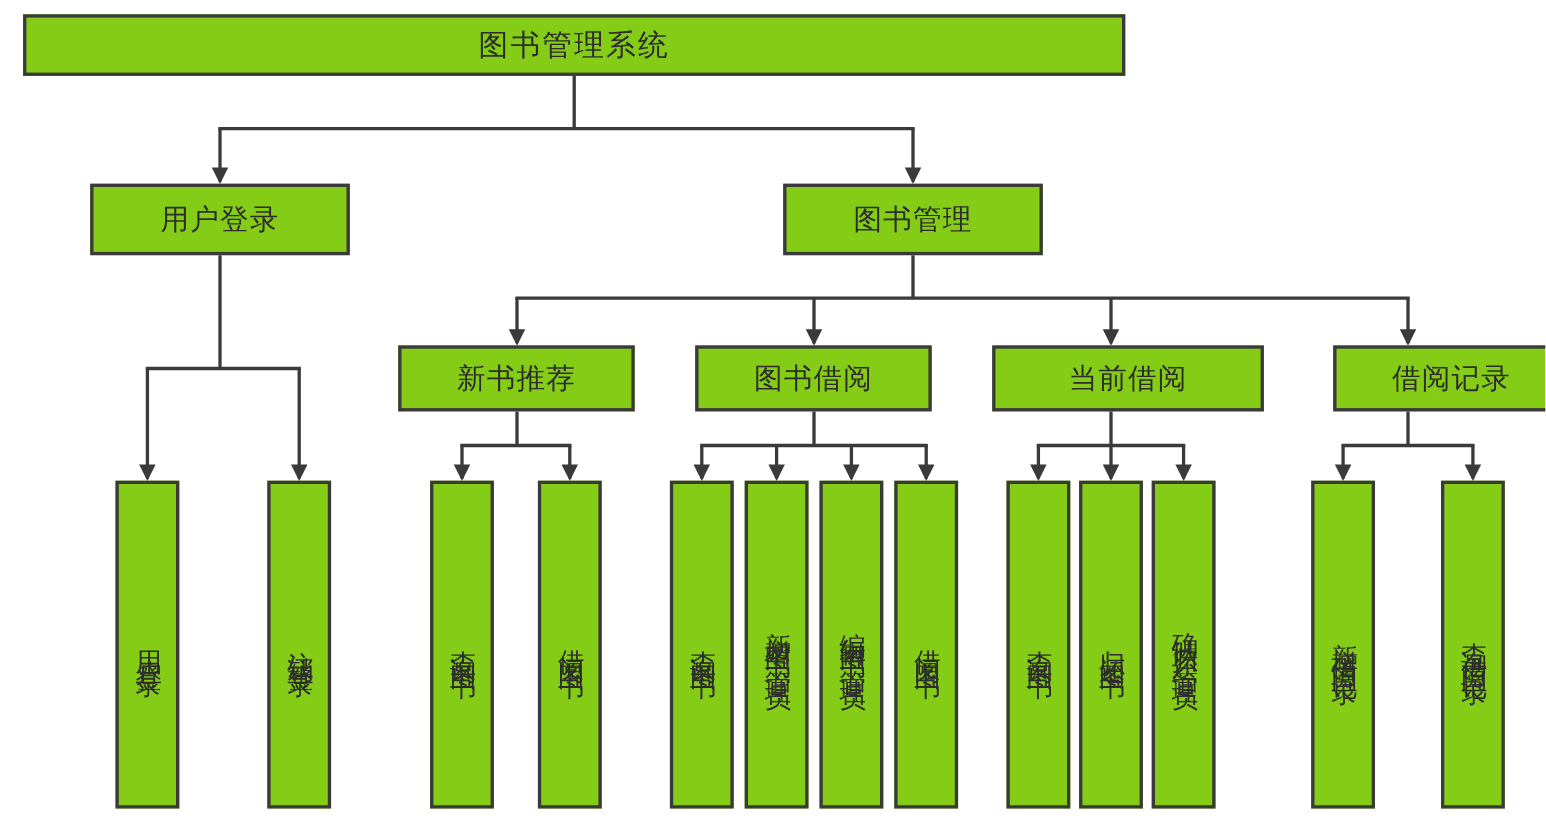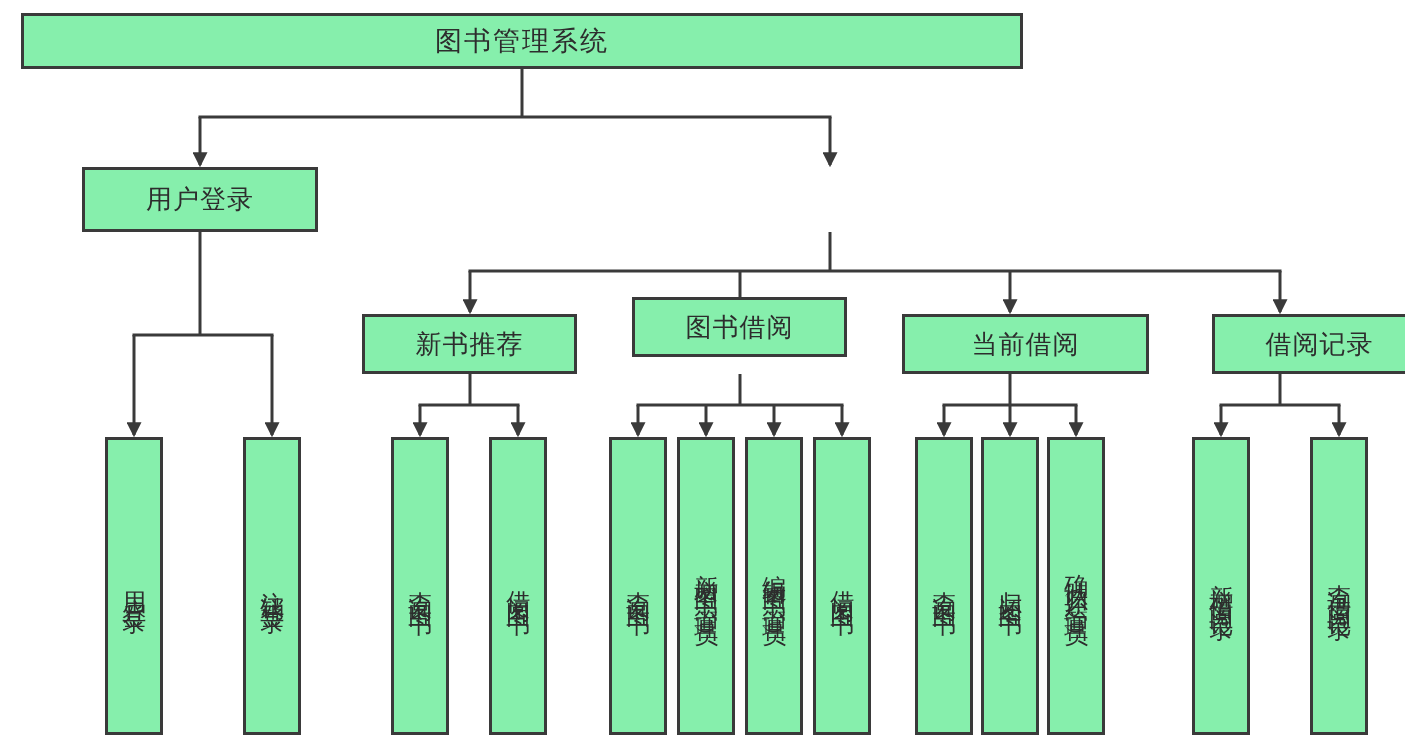--- a/index.html
+++ b/index.html
@@ -15,21 +15,21 @@
     background:#ffffff;
     font-family:"Liberation Sans", sans-serif;
   }
   svg.connectors{position:absolute;left:0;top:0;z-index:1;}
   .ln{stroke:var(--line);stroke-width:3;fill:none;}
   .arrowhead{fill:var(--line);}
   .box{
     position:absolute;
     box-sizing:border-box;
     border:3px solid var(--line);
-    background:#86efac;
+    background:#84cc16;
     display:flex;align-items:center;justify-content:center;
     z-index:2;
     color:var(--text);
   }
   .hlabel{font-size:26px;letter-spacing:1px;white-space:nowrap;}
   .root-label{font-size:27px;letter-spacing:2px;}
   .vbox{width:58px;height:298px;top:437px;}
   .vtext{
     writing-mode:vertical-lr;
     text-orientation:mixed;
@@ -101,25 +101,28 @@
     <path class="ln" d="M1339 405 V435" marker-end="url(#arrow)"></path>
   </svg>
 
   <div class="box" style="left:21px;top:13px;width:1002px;height:56px;">
     <span class="root-label">图书管理系统</span>
   </div>
 
   <div class="box" style="left:82px;top:167px;width:236px;height:65px;">
     <span class="hlabel">用户登录</span>
   </div>
+  <div class="box" style="left:712px;top:167px;width:236px;height:65px;">
+    <span class="hlabel">图书管理</span>
+  </div>
 
   <div class="box" style="left:362px;top:314px;width:215px;height:60px;font-family:Liberation Serif, serif;">
     <span class="hlabel">新书推荐</span>
   </div>
-  <div class="box" style="left:632px;top:297px;width:215px;height:60px;">
+  <div class="box" style="left:632px;top:314px;width:215px;height:60px;">
     <span class="hlabel">图书借阅</span>
   </div>
   <div class="box" style="left:902px;top:314px;width:247px;height:60px;">
     <span class="hlabel">当前借阅</span>
   </div>
   <div class="box" style="left:1172px;top:314px;width:215px;height:60px;margin-left:40px;">
     <span class="hlabel">借阅记录</span>
   </div>
 
   <div class="box vbox" style="left:105px;">

